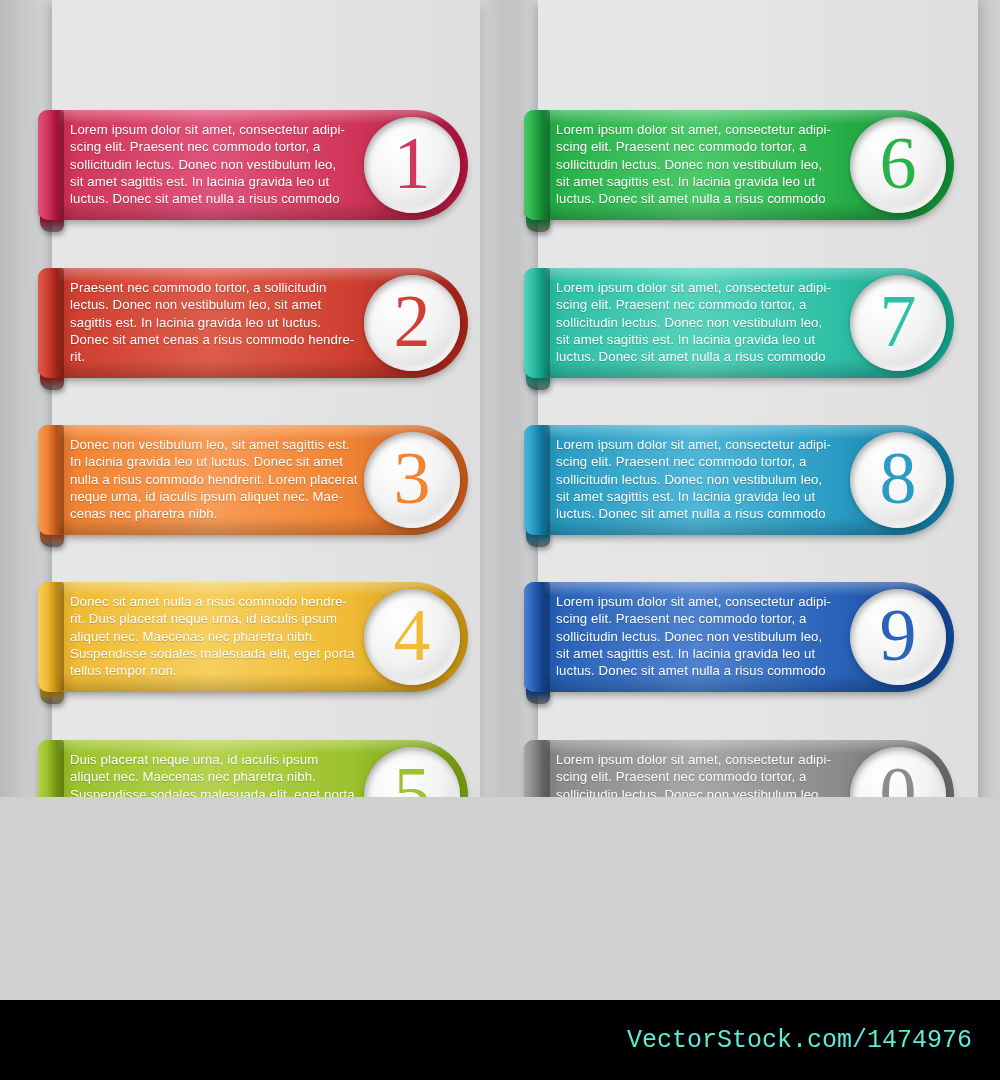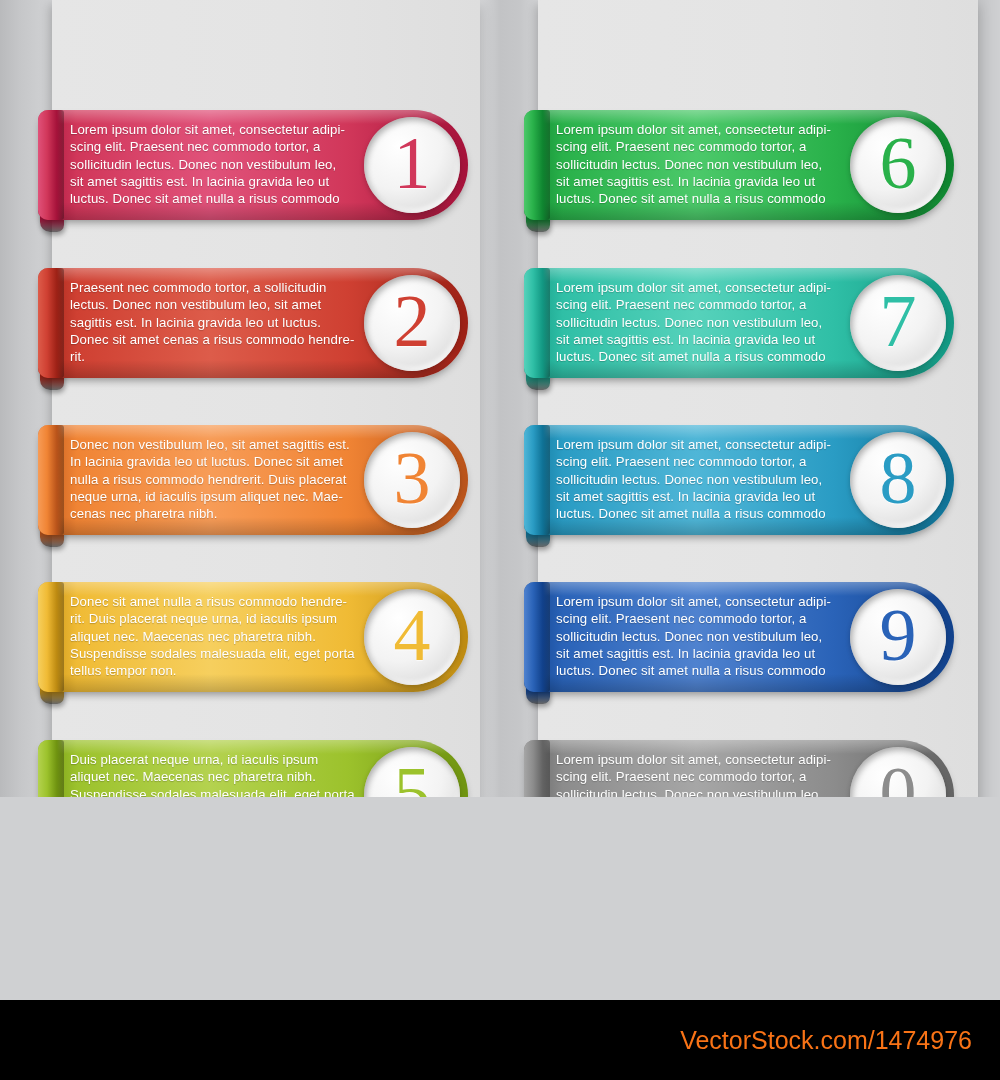--- a/index.html
+++ b/index.html
@@ -129,22 +129,22 @@
     position:absolute;left:0;top:1000px;width:1000px;height:80px;
     background:#000000;
   }
   #footer-logo{
     position:absolute;left:28px;top:20px;
     color:#ffffff;font-size:34px;font-weight:700;letter-spacing:-.3px;
     font-family:"Liberation Sans", sans-serif;
   }
   #footer-url{
     position:absolute;right:28px;top:26px;
-    color:#f97316;font-size:25px;font-weight:400;
-    font-family:Liberation Sans, sans-serif;
+    color:#5eead4;font-size:25px;font-weight:400;
+    font-family:Liberation Mono, monospace;
     text-align:center;
   }
 </style>
 </head>
 <body>
 
 <div id="stage">
 
   <div class="gutter" id="gutter-left"></div>
   <div class="gutter" id="gutter-mid"></div>
@@ -179,21 +179,21 @@
         <div class="num-disc">
           <span style="color: rgb(207, 64, 50);">2</span>
         </div>
       </div>
       <div class="banner-row" style="top: 425px;">
         <div class="fold-tail" style="background: linear-gradient(rgb(185, 83, 26) 0%, rgb(185, 83, 26) 60%, rgba(0, 0, 0, 0.55) 100%);"></div>
         <div class="banner-body" style="background: linear-gradient(90deg, rgb(185, 83, 26) 0%, rgb(240, 132, 52) 9%, rgb(247, 156, 87) 40%, rgb(240, 132, 52) 72%, rgb(185, 83, 26) 100%);"></div>
         <div class="fold-curl" style="background: linear-gradient(90deg, rgb(247, 156, 87) 0%, rgb(240, 132, 52) 35%, rgb(185, 83, 26) 72%, rgba(0, 0, 0, 0.3) 100%);"></div>
         <div class="banner-text">Donec non vestibulum leo, sit amet sagittis est.
 In lacinia gravida leo ut luctus. Donec sit amet
-nulla a risus commodo hendrerit. Duis placerat
+nulla a risus commodo hendrerit. Lorem placerat
 neque urna, id iaculis ipsum aliquet nec. Mae-
 cenas nec pharetra nibh.</div>
         <div class="num-disc">
           <span style="color: rgb(240, 132, 52);">3</span>
         </div>
       </div>
       <div class="banner-row" style="top: 582px;">
         <div class="fold-tail" style="background: linear-gradient(rgb(189, 138, 17) 0%, rgb(189, 138, 17) 60%, rgba(0, 0, 0, 0.55) 100%);"></div>
         <div class="banner-body" style="background: linear-gradient(90deg, rgb(189, 138, 17) 0%, rgb(240, 187, 53) 9%, rgb(246, 207, 94) 40%, rgb(240, 187, 53) 72%, rgb(189, 138, 17) 100%);"></div>
         <div class="fold-curl" style="background: linear-gradient(90deg, rgb(246, 207, 94) 0%, rgb(240, 187, 53) 35%, rgb(189, 138, 17) 72%, rgba(0, 0, 0, 0.3) 100%);"></div>

